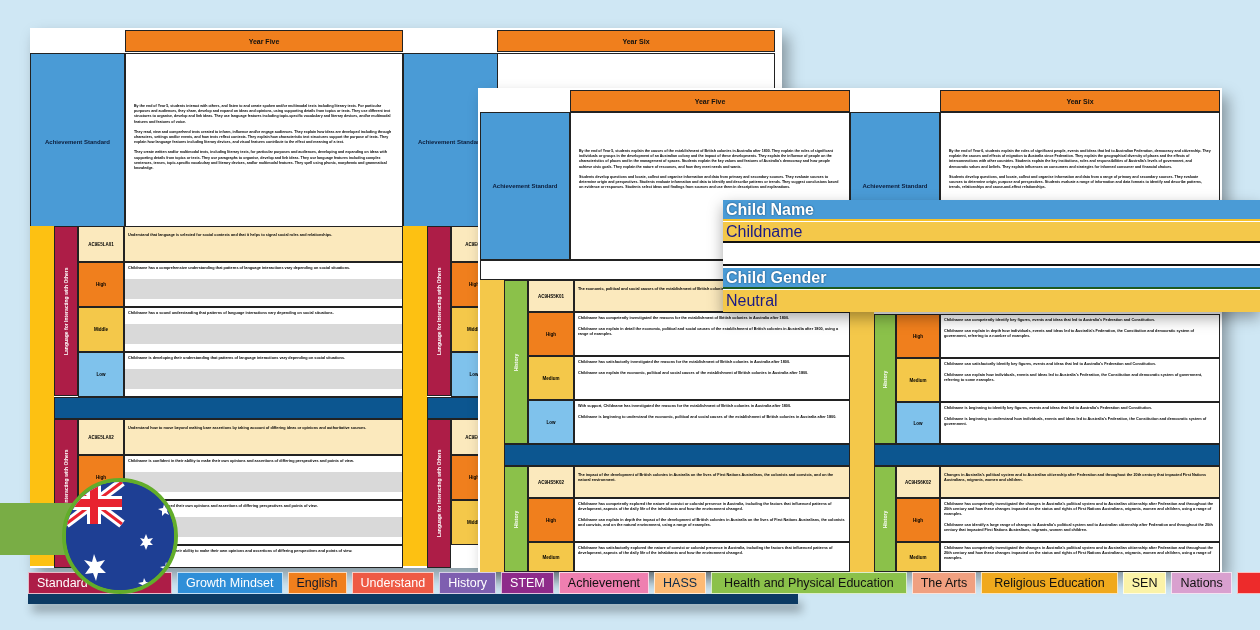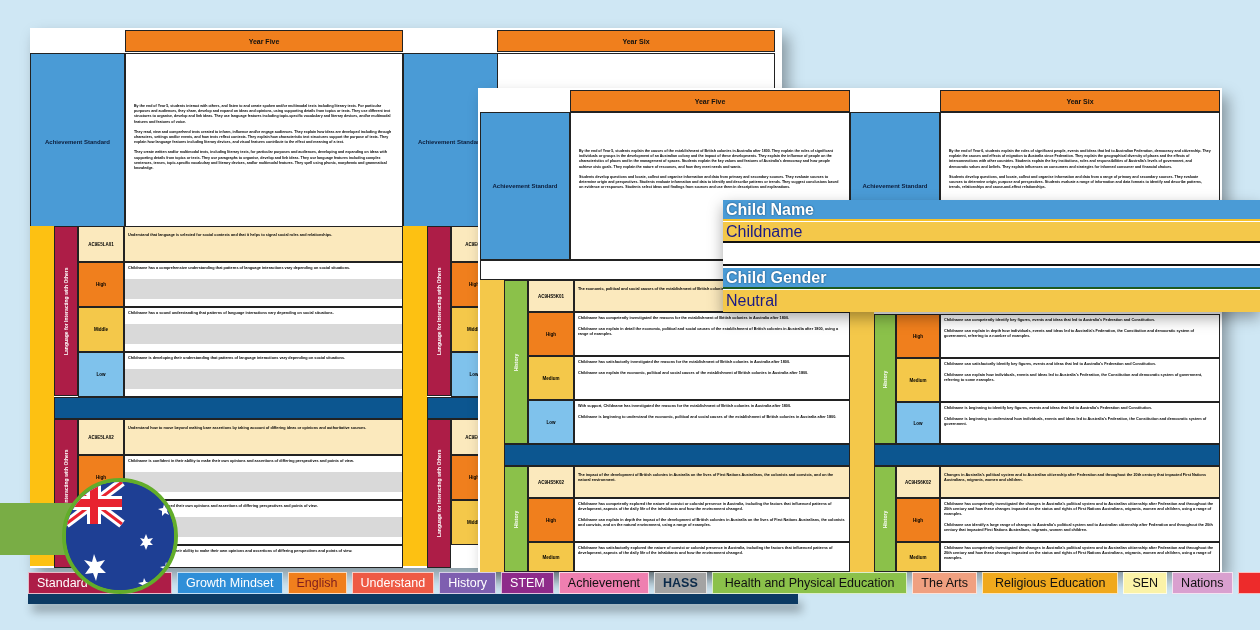--- a/index.html
+++ b/index.html
@@ -171,36 +171,36 @@
 </div>
 
 <div class="abs" style="left:28px;top:594px;width:770px;height:10px;background:#0c3a63;box-shadow:4px 8px 10px rgba(0,0,0,0.3);"></div>
 <div class="tabs">
   <div class="tab" style="background:#ad1d47;color:#fff;width:126px;">
       <span>Standard</span>
     </div>
   <div class="tab" style="background:#2f8fd8;color:#fff;text-align:center;">
       <span>Growth Mindset</span>
     </div>
-  <div class="tab" style="background:#f07f1d;color:#7f1d1d;">
+  <div class="tab" style="background:#f07f1d;color:#0f172a;">
       <span>English</span>
     </div>
   <div class="tab" style="background:#ee5a45;color:#fff;">
       <span>Understand</span>
     </div>
   <div class="tab" style="background:#7e5fb0;color:#fff;">
       <span>History</span>
     </div>
   <div class="tab" style="background:#8e2a8a;color:#fff;">
       <span>STEM</span>
     </div>
   <div class="tab" style="background:#ef7fb0;color:#111;">
       <span>Achievement</span>
     </div>
-  <div class="tab" style="background:#a3a3a3;color:#0b2a4a;font-weight:bold;">
+  <div class="tab" style="background:#fdba74;color:#0b2a4a;font-weight:normal;">
       <span>HASS</span>
     </div>
   <div class="tab" style="background:#8bc14a;color:#111;padding:0 12px;">
       <span>Health and Physical Education</span>
     </div>
   <div class="tab" style="background:#f0a080;color:#111;">
       <span>The Arts</span>
     </div>
   <div class="tab" style="background:#f0a91d;color:#111;padding:0 12px;">
       <span>Religious Education</span>

